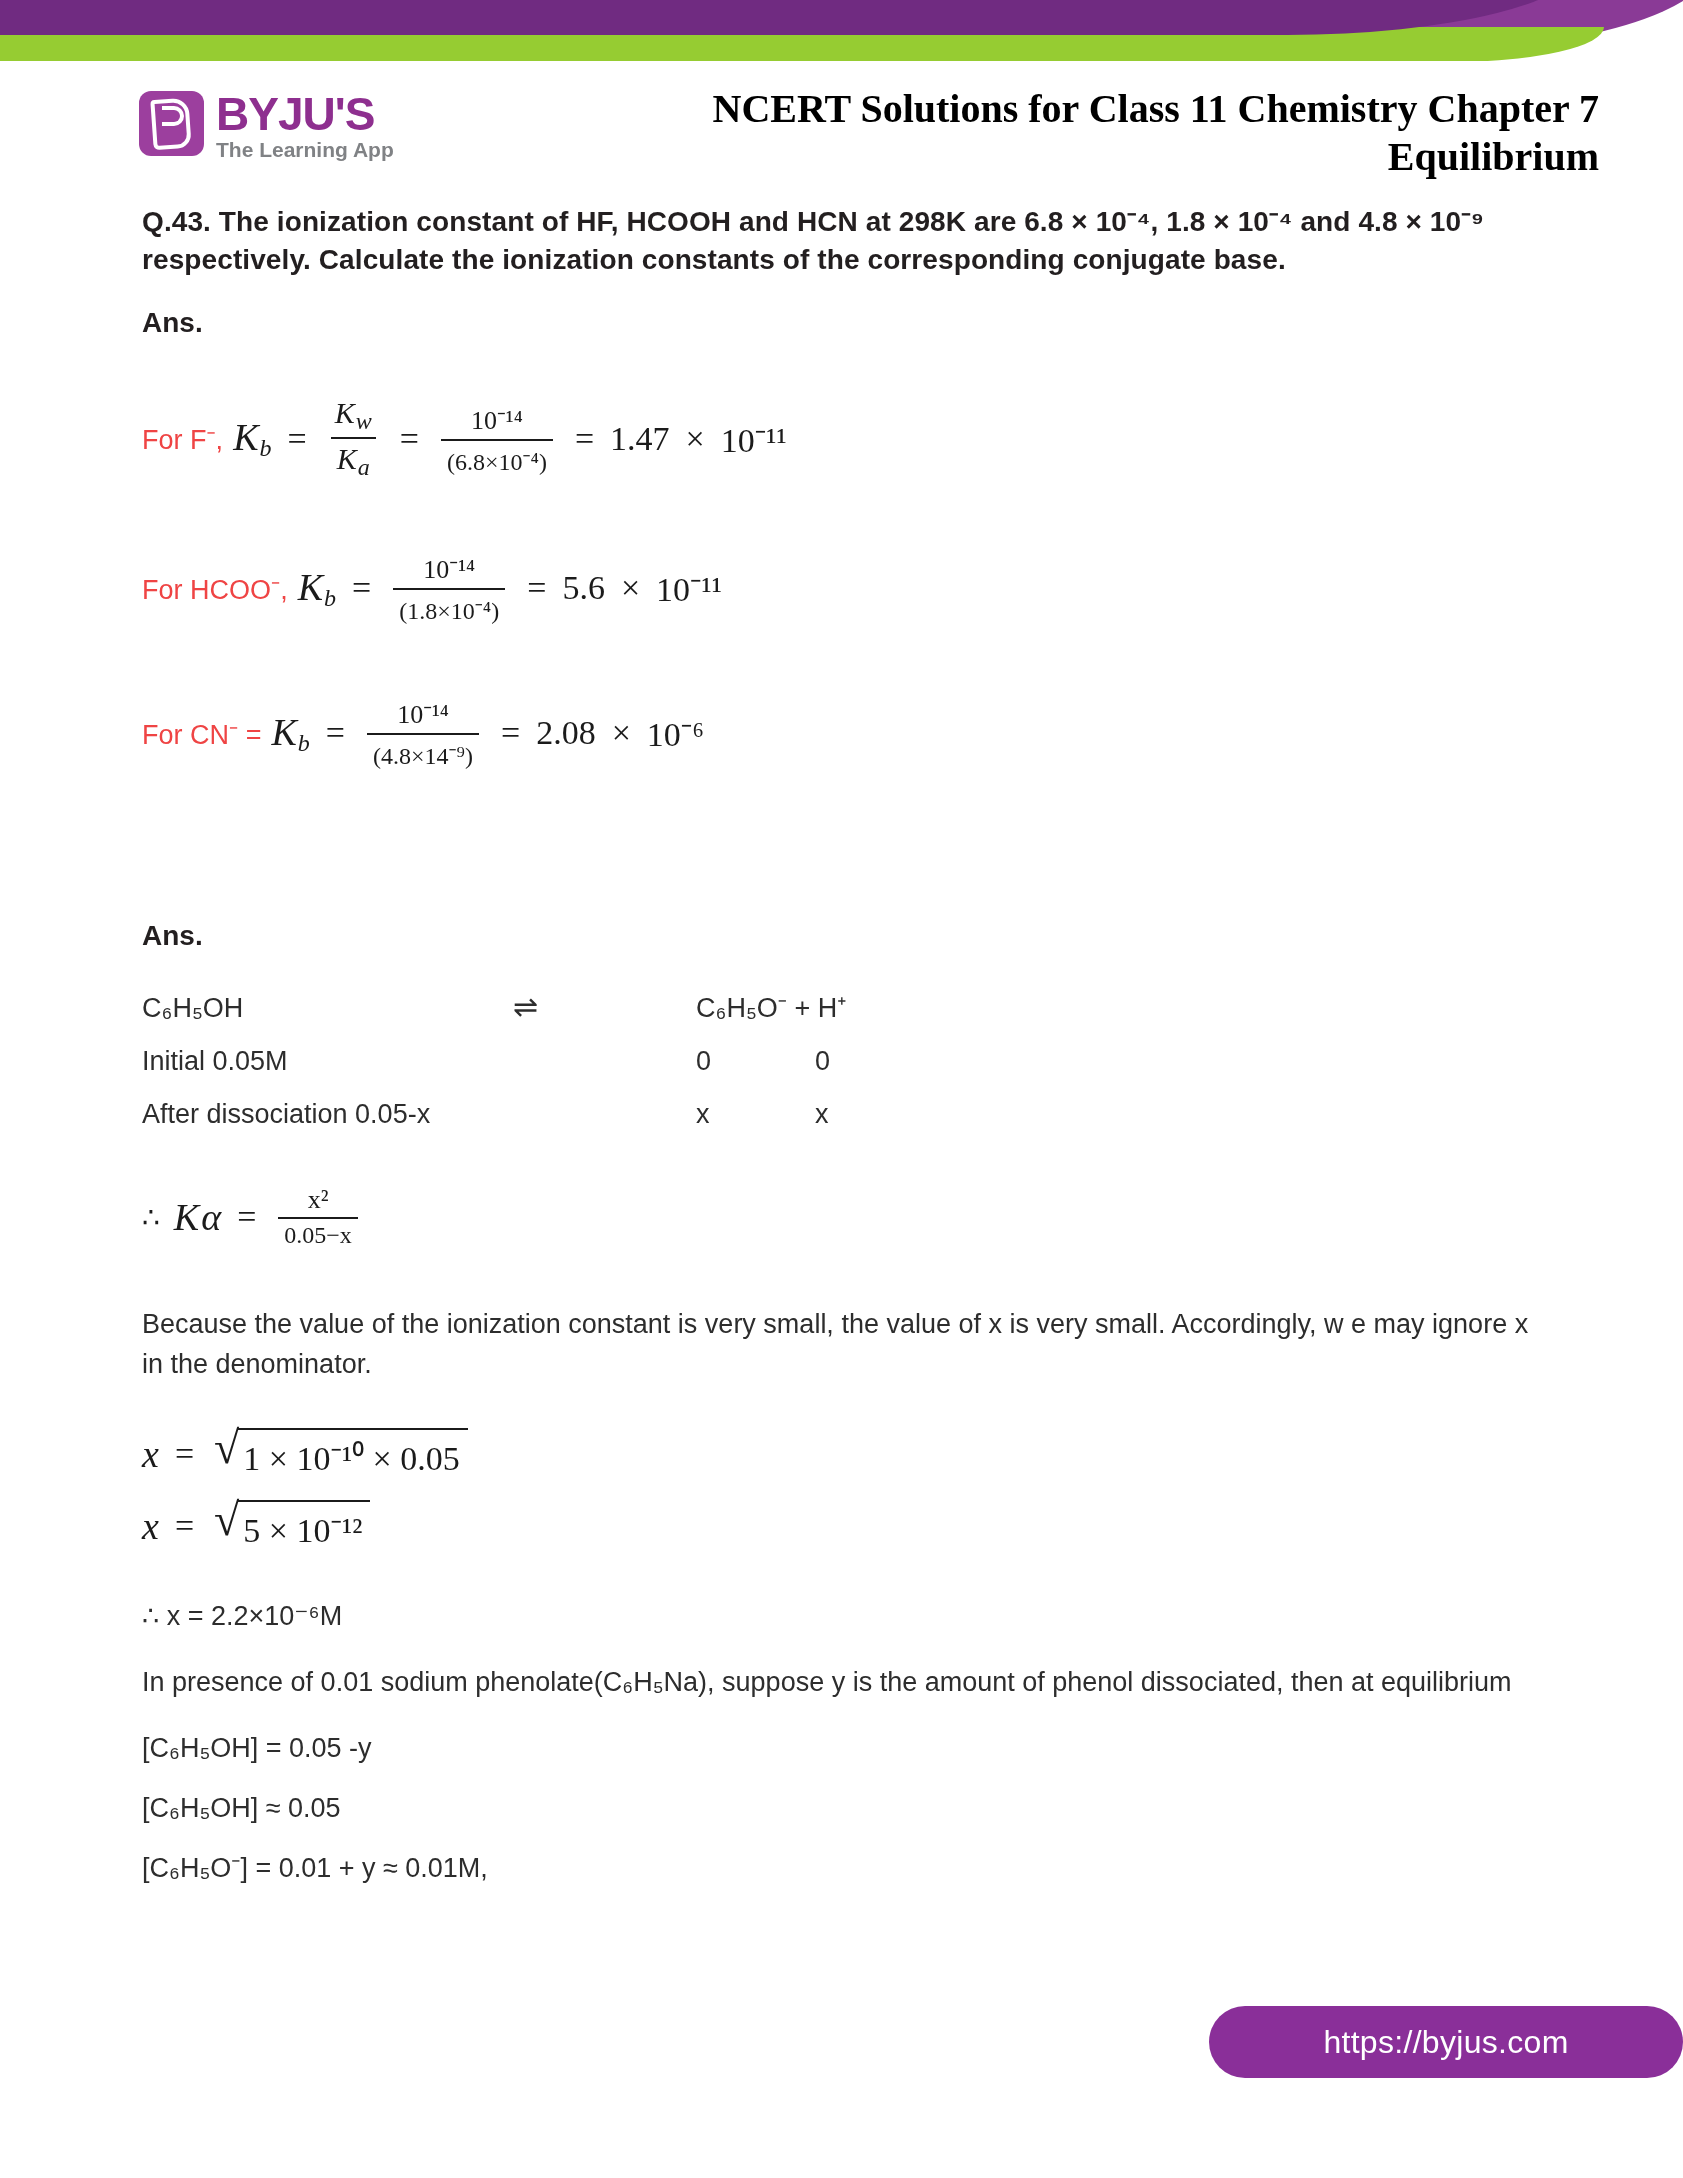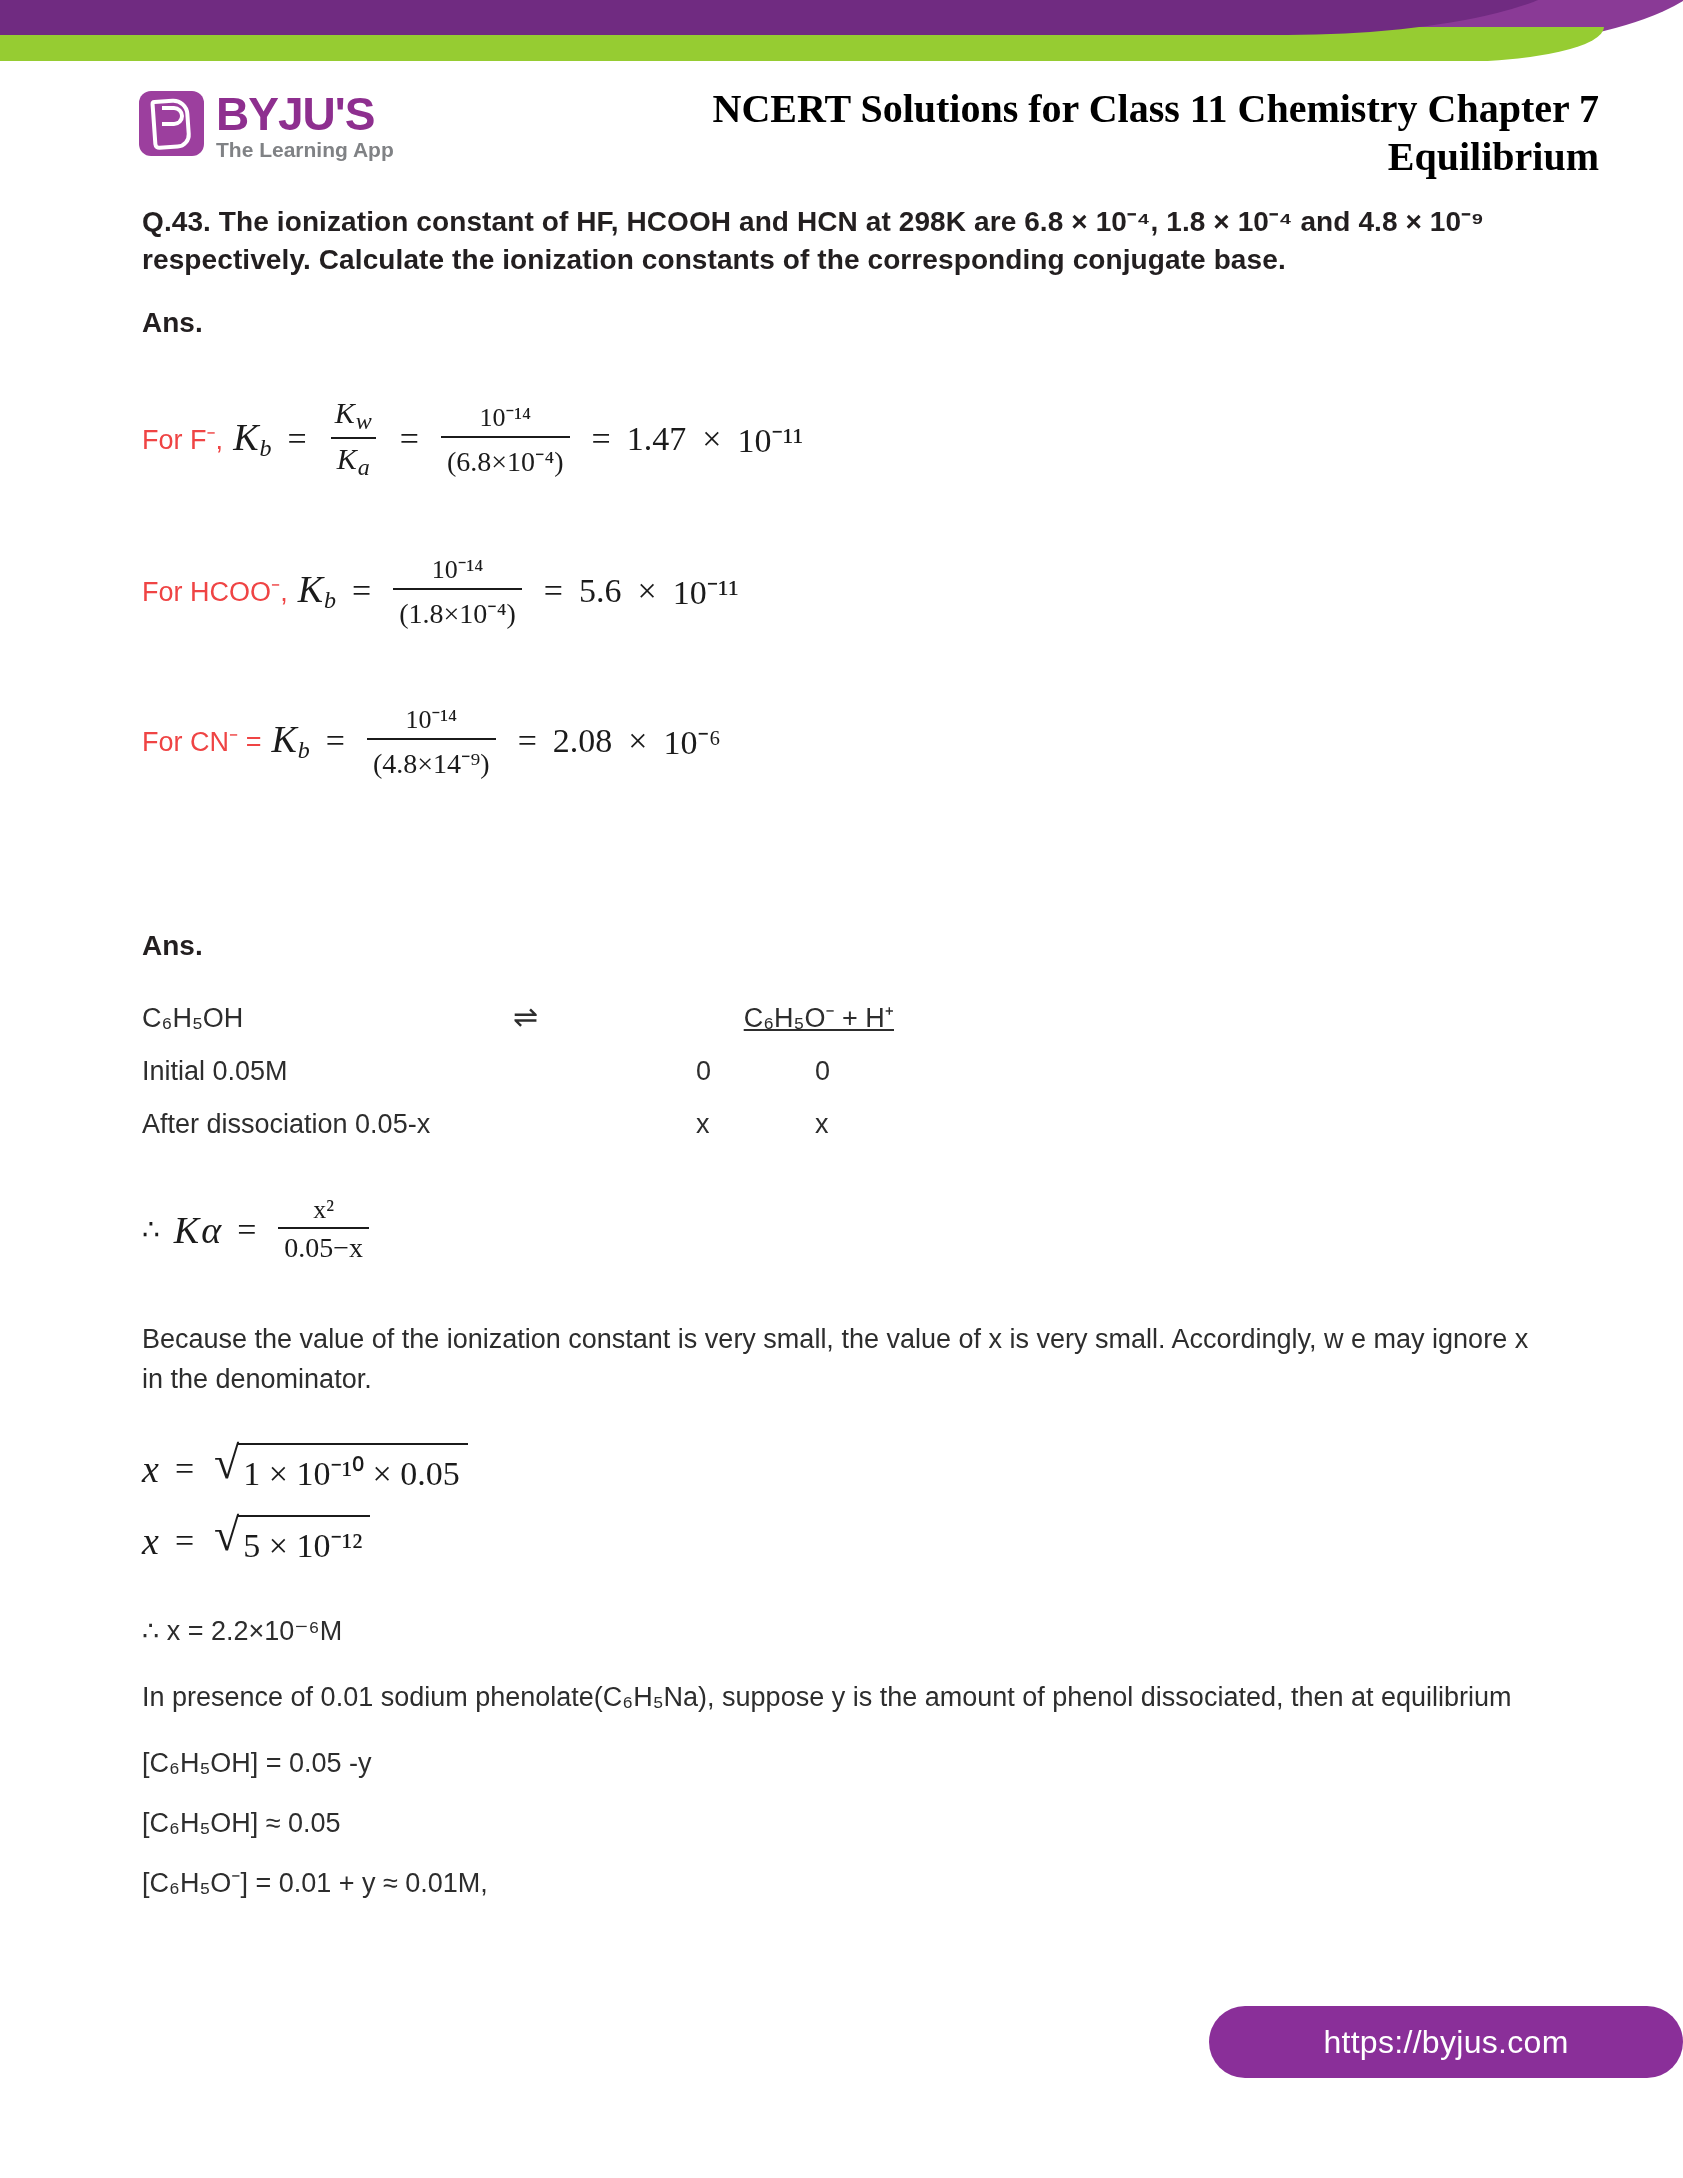--- a/index.html
+++ b/index.html
@@ -216,21 +216,21 @@
     white-space: nowrap;
   }
   .frac .den {
     border-top: 2px solid #1b1b1b;
     padding: 3px 6px 0 6px;
     font-family: "Liberation Serif", serif;
     white-space: nowrap;
   }
   .f-big { font-size: 30px; }
   .f-mid { font-size: 26px; align-items: center; }
-  .f-small { font-size: 28px; }
+  .f-small { font-size: 24px; }
   .sqrt {
     display: inline-flex;
     align-items: stretch;
     margin-left: 4px;
   }
   .sqrt-sign {
     font-family: "Liberation Serif", serif;
     font-size: 46px;
     line-height: 40px;
     margin-right: -2px;
@@ -250,21 +250,21 @@
   .eq-line {
     display: flex;
     align-items: baseline;
     font-family: "Liberation Sans", sans-serif;
     font-size: 27px;
     line-height: 53px;
     color: #2d2d2d;
   }
   .col-left   { width: 371px; flex: 0 0 auto; }
   .col-arrow  { width: 183px; flex: 0 0 auto; text-align: left; font-size: 30px; }
-  .col-right  { width: 198px; flex: 0 0 auto; text-align: right; text-decoration: underline; }
+  .col-right  { width: 198px; flex: 0 0 auto; text-align: left; }
   .col-right2 { width: 119px; flex: 0 0 auto; text-align: left; }
   .col-arrow-blank { width: 183px; flex: 0 0 auto; }
 
   
   .footer {
     position: absolute;
     left: 0;
     top: 2006px;
     width: 1683px;
     display: flex;

